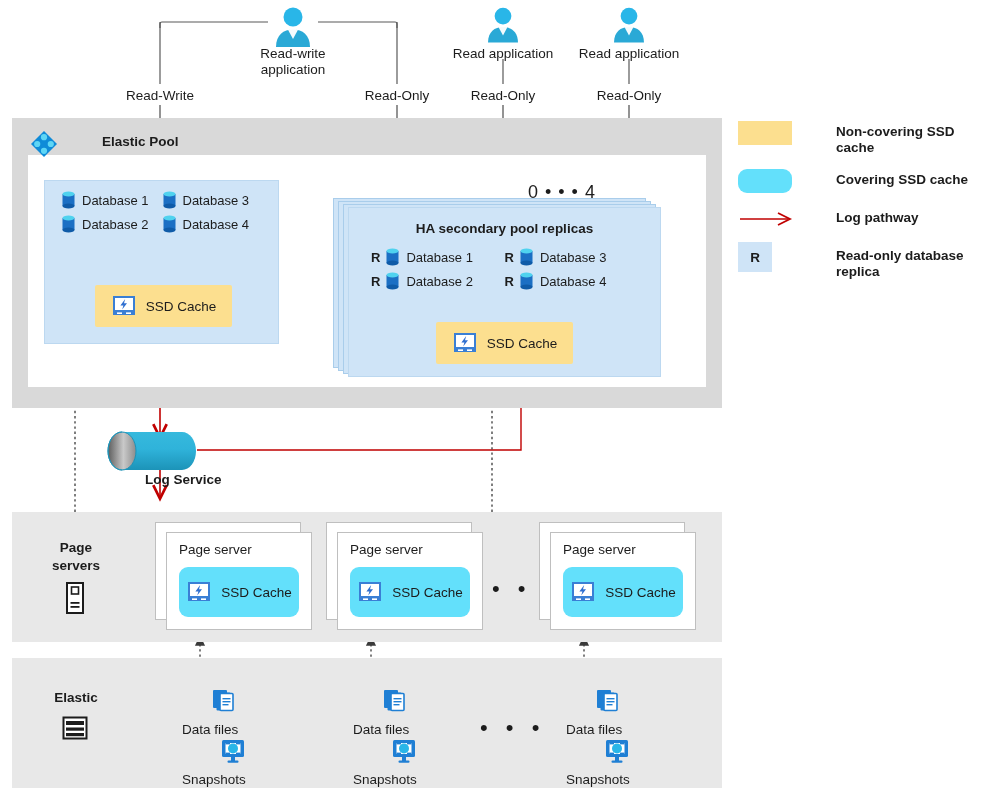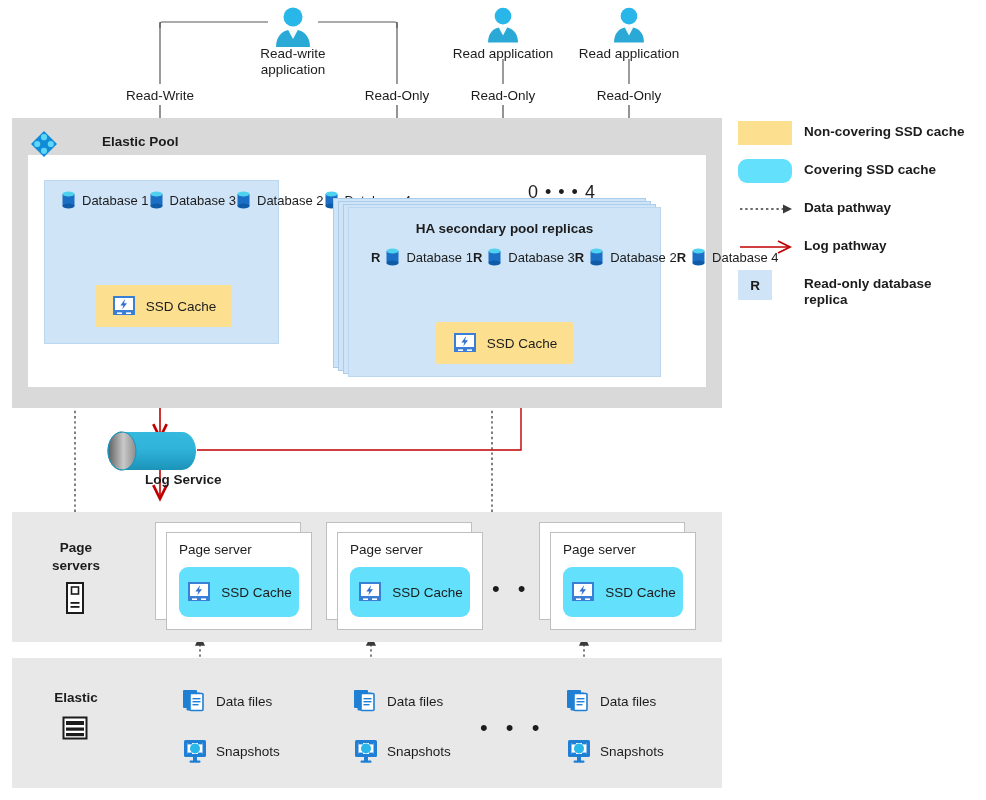--- a/index.html
+++ b/index.html
@@ -22,35 +22,35 @@
   #elastic-pool-inner{left:28px;top:155px;width:678px;height:232px;background:#ffffff;}
   #elastic-pool-title{left:62px;top:134px;font-size:13.5px;font-weight:bold;color:#1c1c1c;margin-left:40px;}
 
   .pool-box{background:#cfe4f7;border:1px solid #bcd8f0;}
   #primary-pool{left:44px;top:180px;width:233px;height:162px;}
   #ha-pool{left:348px;top:207px;width:311px;height:168px;}
   .ha-shadow{background:#cfe4f7;border:1px solid #a9cdeb;}
 
   .pool-title{font-size:13.5px;font-weight:bold;text-align:center;margin-top:13px;}
 
-  .db-grid{display:grid;grid-template-columns:1fr 1fr 1fr 1fr;row-gap:6px;margin-top:10px;}
+  .db-grid{display:grid;grid-template-columns:1fr 1fr;row-gap:6px;margin-top:10px;}
   .db-item{display:flex;align-items:center;font-size:13px;white-space:nowrap;}
   .db-item .rmark{font-weight:bold;font-size:13px;margin-right:5px;}
   .db-item .dblabel{margin-left:6px;}
 
   .ssd{
     display:flex;align-items:center;justify-content:center;gap:9px;
     font-size:13.5px;border-radius:2px;text-align:right;
   }
   .ssd-yellow{background:#fcdf8f;}
   .ssd-cyan{background:#63e0fb;border-radius:9px;}
 
   
   #legend{left:738px;top:120px;width:244px;}
-  .lg-row{display:flex;align-items:flex-start;margin-bottom:12px;}
+  .lg-row{display:flex;align-items:flex-start;margin-bottom:12px;gap:32px;}
   .lg-mark{width:66px;flex:0 0 66px;display:flex;align-items:center;justify-content:flex-start;height:26px;}
   .lg-text{font-size:13.5px;font-weight:bold;color:#1c1c1c;line-height:16px;padding-top:4px;}
   .sw{width:54px;height:24px;}
   .sw-yellow{background:#fcdf8f;}
   .sw-cyan{background:#63e0fb;border-radius:9px;}
   .rbox{width:34px;height:30px;background:#cfe4f7;display:flex;align-items:center;justify-content:center;font-weight:bold;font-size:13.5px;}
 
   
   #log-service-label{left:145px;top:472px;font-size:13.5px;font-weight:bold;}
 
@@ -59,21 +59,21 @@
   #storage-band{left:12px;top:658px;width:710px;height:130px;background:#e8e8e8;}
   #pageservers-label{left:40px;top:539px;width:72px;text-align:center;font-size:13.5px;font-weight:bold;line-height:18px;}
   #storage-label{left:40px;top:690px;width:72px;text-align:center;font-size:13.5px;font-weight:bold;}
 
   .ps-card{background:#ffffff;border:1px solid #bfbfbf;}
   .ps-back{background:#ffffff;border:1px solid #bfbfbf;}
   .ps-title{font-size:13.5px;margin:9px 0 0 12px;}
 
   .dots{font-size:22px;letter-spacing:6px;color:#1c1c1c;line-height:1;}
 
-  .file-row{display:flex;align-items:center;font-size:13.5px;gap:8px;white-space:nowrap;}
+  .file-row{display:flex;align-items:flex-end;font-size:13.5px;gap:8px;white-space:nowrap;flex-direction:column;}
 </style>
 </head>
 <body>
 
 <div id="stage">
 
   <svg class="layer" viewBox="0 0 986 800">
     <defs>
       <marker id="arrGray" markerWidth="9" markerHeight="9" refX="7.5" refY="4.5" orient="auto">
         <path d="M0,0.6 L8,4.5 L0,8.4 z" fill="#595959"></path>
@@ -455,29 +455,20 @@
       <div class="lg-text">Non-covering SSD cache</div>
     </div>
 
     <div class="lg-row">
       <div class="lg-mark">
           <div class="sw sw-cyan"></div>
         </div>
       <div class="lg-text">Covering SSD cache</div>
     </div>
 
-    <div class="lg-row">
-      <div class="lg-mark">
-        <svg width="58" height="14" viewBox="0 0 58 14">
-          <line x1="2" y1="7" x2="45" y2="7" stroke="#3a3a3a" stroke-width="1.5" stroke-dasharray="2.4 2.8"></line>
-          <path d="M45,2.6 L54,7 L45,11.4 z" fill="#3a3a3a"></path>
-        </svg>
-      </div>
-      <div class="lg-text">Data pathway</div>
-    </div>
 
     <div class="lg-row">
       <div class="lg-mark">
         <svg width="58" height="16" viewBox="0 0 58 16">
           <line x1="2" y1="8" x2="50" y2="8" stroke="#c00000" stroke-width="1.5"></line>
           <path d="M40,2 L52,8 L40,14" fill="none" stroke="#c00000" stroke-width="1.8"></path>
         </svg>
       </div>
       <div class="lg-text">Log pathway</div>
     </div>

